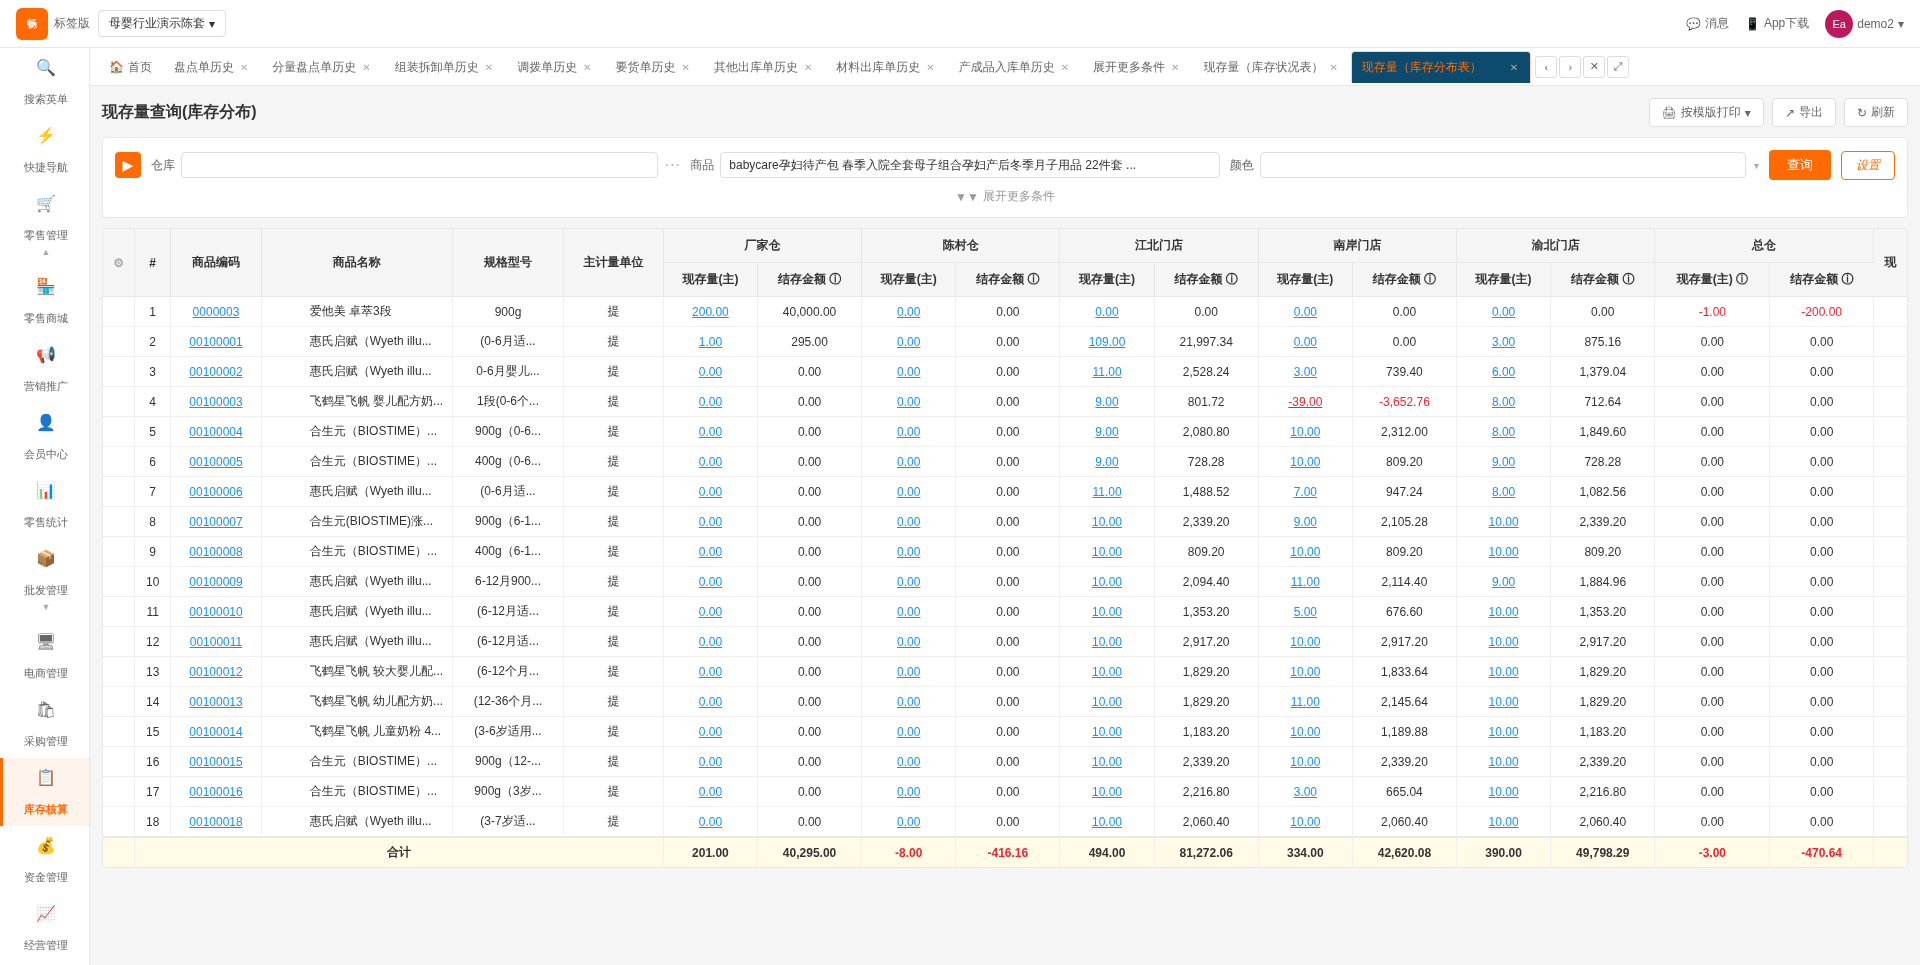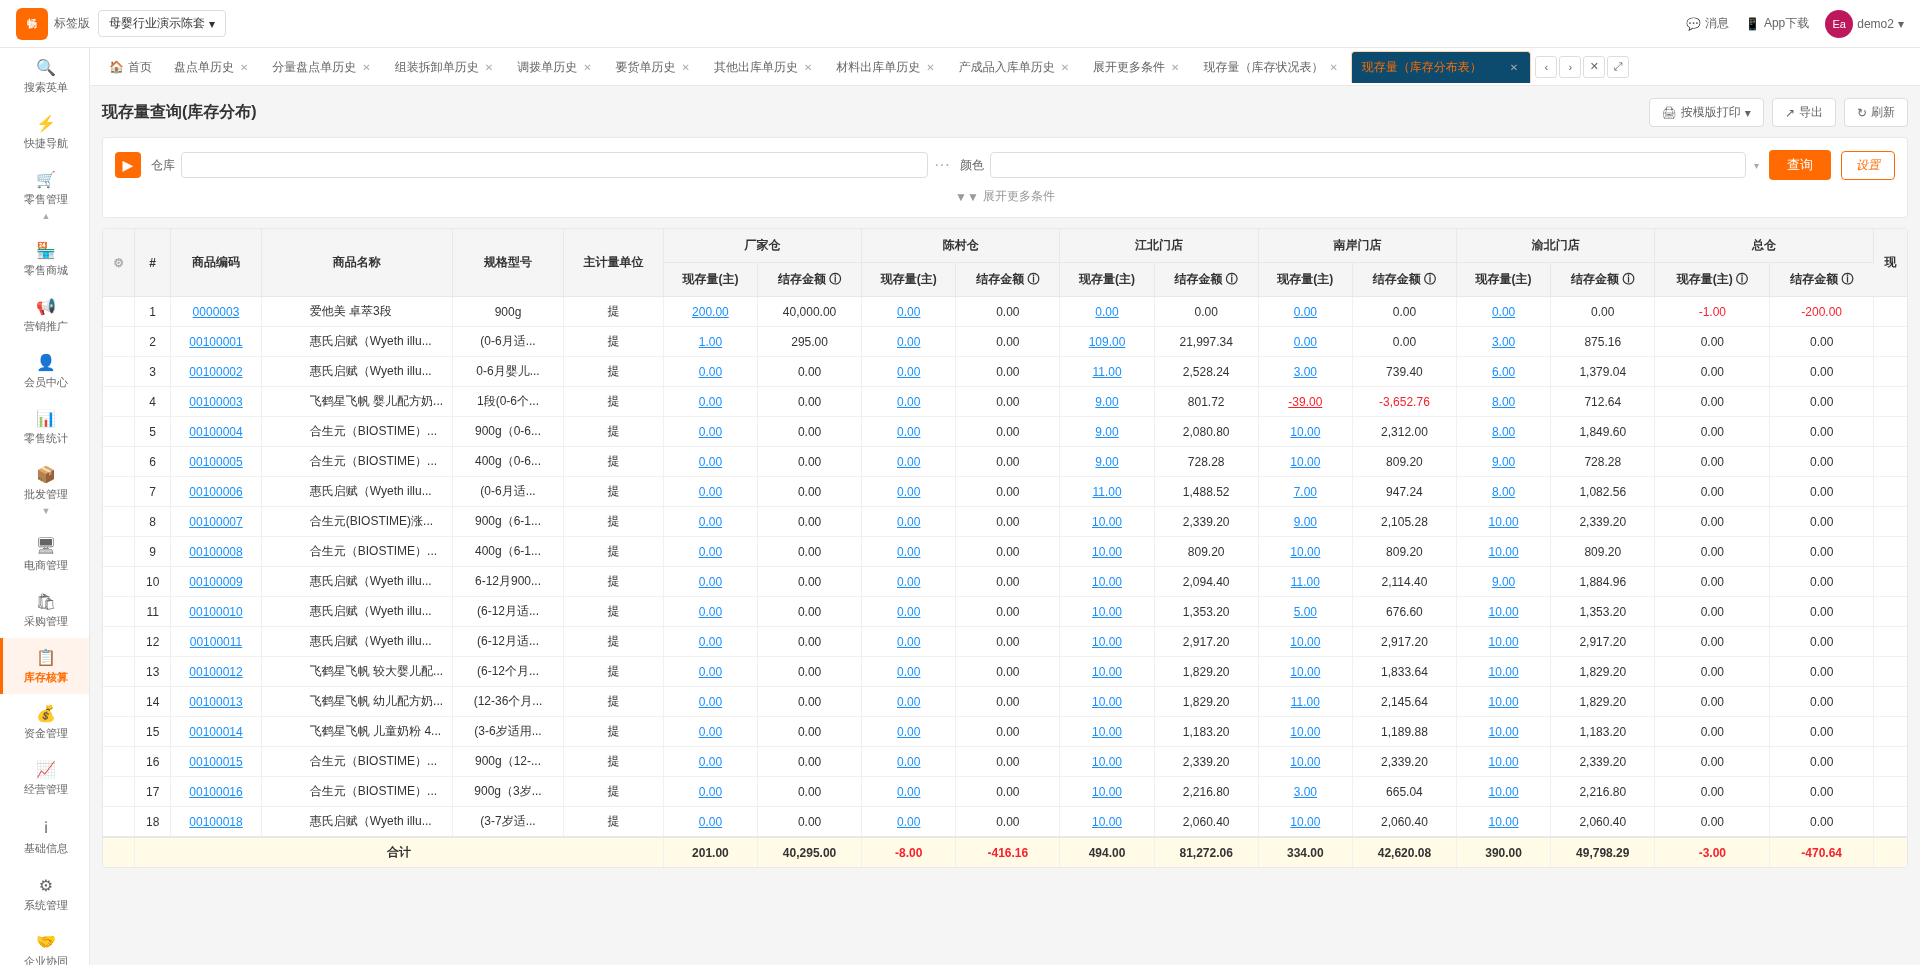--- a/index.html
+++ b/index.html
@@ -86,21 +86,21 @@
       padding: 10px 4px;
       cursor: pointer;
       color: #666;
       font-size: 11px;
       text-align: center;
       border-left: 3px solid transparent;
       gap: 4px;
     }
     .sidebar-item.active { background: #fff3eb; color: #ff6b00; border-left-color: #ff6b00; font-weight: bold; }
     .sidebar-icon { font-size: 16px; }
-    .sidebar-item-label { font-size: 11px; line-height: 1.2; }
+    .sidebar-item-label { font-size: 11px; line-height: 1.2; margin-top: 12px; }
     .sidebar-arrow { font-size: 9px; color: #aaa; }
 
     
     .main-content {
       position: fixed;
       top: 86px;
       left: 90px;
       right: 0;
       bottom: 0;
       overflow-y: auto;
@@ -439,20 +439,24 @@
     </div>
   </div>
 
   <div class="filter-area">
     <div class="filter-row">
       <div class="filter-expand">▶</div>
       <div class="filter-field">
         <span class="filter-label">仓库</span>
         <input class="filter-input" type="text" value="" placeholder="" style="">
         <span class="filter-dots">···</span>
+      </div>
+      <div class="filter-field">
+        <span class="filter-label">商品</span>
+        <input class="filter-input filter-input-wide" type="text" value="babycare孕妇待产包 春季入院全套母子组合孕妇产后冬季月子用品 22件套 ..." style="">
       </div>
       <div class="filter-field">
         <span class="filter-label">颜色</span>
         <input class="filter-input" type="text" style="min-width: 120px; flex: 2 1 0%;" value="">
         <span style="color:#aaa;font-size:10px;margin-left:2px;">▾</span>
       </div>
       <button class="btn-query">查询</button>
       <button class="btn-setting">设置</button>
     </div>
     <div class="filter-more">

